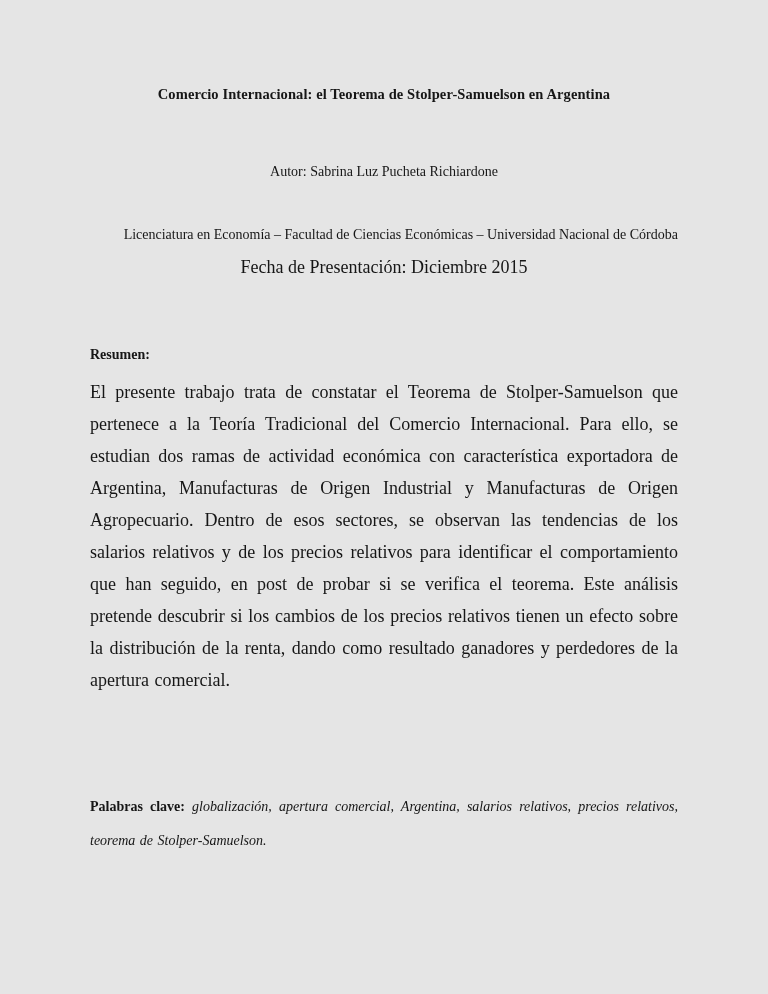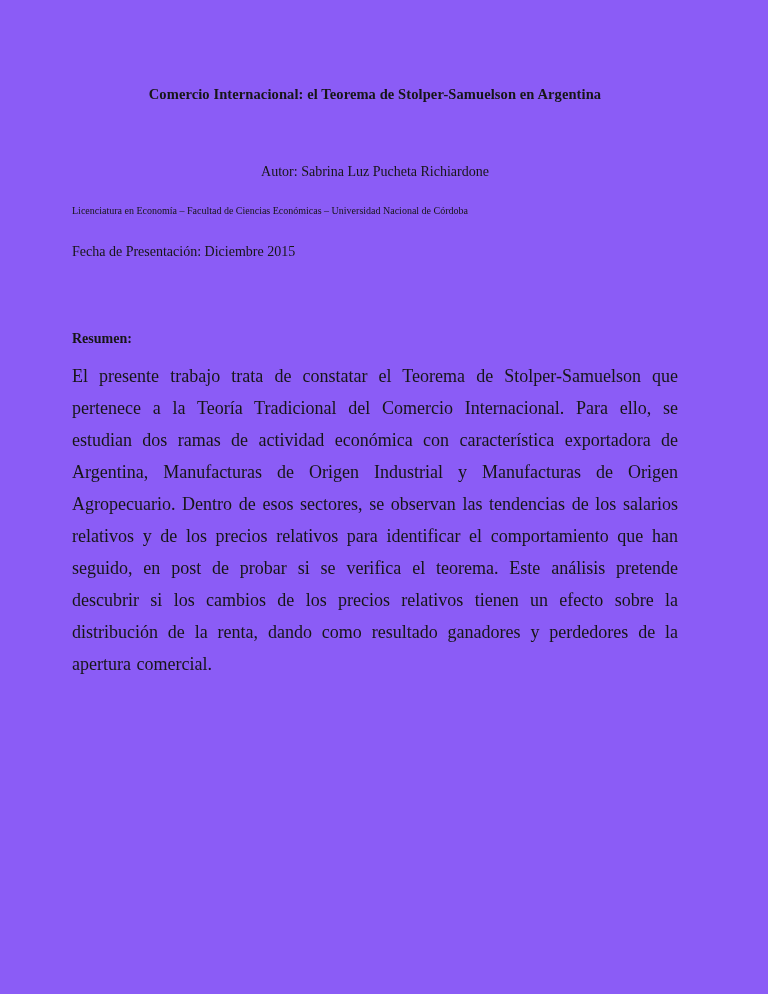--- a/index.html
+++ b/index.html
@@ -6,49 +6,50 @@
   html, body { background: #ffffff; }
   body {
     font-family: "Liberation Serif", "DejaVu Serif", serif;
     color: #161616;
   }
   .page {
     position: relative;
     width: 768px;
     height: 994px;
     margin: 0 auto;
-    background: #8b5cf6;
-    padding: 84px 90px 0 72px;
+    background: #e5e5e5;
+    padding: 84px 90px 0 90px;
     overflow: hidden;
   }
   .title {
     font-size: 14.5px;
     font-weight: bold;
     text-align: center;
     line-height: 20px;
     letter-spacing: 0.1px;
   }
   .center-block {
     margin-top: 52px;
     text-align: center;
   }
   .center-block p {
     font-size: 14px;
     line-height: 31px;
   }
   .institution {
-    margin-top: 8px;
-    font-size: 10px;
+    margin-top: 32px;
+    font-size: 14px;
     line-height: 31px;
-    text-align: left;
+    text-align: right;
   }
   .date-line {
-    margin-top: 10px;
-    font-size: 14px;
+    margin-top: 2px;
+    font-size: 18px;
     line-height: 31px;
+    text-align: center;
   }
   .abstract-heading {
     margin-top: 56px;
     font-size: 14px;
     font-weight: bold;
     line-height: 31px;
     text-align: left;
   }
   .abstract {
     margin-top: 6px;
@@ -84,14 +85,18 @@
   </div>
 
   <p class="institution">Licenciatura en Economía – Facultad de Ciencias Económicas – Universidad Nacional de Córdoba</p>
 
   <p class="date-line">Fecha de Presentación: Diciembre 2015</p>
 
   <h2 class="abstract-heading">Resumen:</h2>
 
   <p class="abstract">El presente trabajo trata de constatar el Teorema de Stolper-Samuelson que pertenece a la Teoría Tradicional del Comercio Internacional. Para ello, se estudian dos ramas de actividad económica con característica exportadora de Argentina, Manufacturas de Origen Industrial y Manufacturas de Origen Agropecuario. Dentro de esos sectores, se observan las tendencias de los salarios relativos y de los precios relativos para identificar el comportamiento que han seguido, en post de probar si se verifica el teorema. Este análisis pretende descubrir si los cambios de los precios relativos tienen un efecto sobre la distribución de la renta, dando como resultado ganadores y perdedores de la apertura comercial.</p>
 
+  <p class="keywords">
+    <span class="kw-label">Palabras clave:</span>
+    <span class="kw-text">globalización, apertura comercial, Argentina, salarios relativos, precios relativos, teorema de Stolper-Samuelson.</span>
+  </p>
 
 </div>
 
 </body></html>

